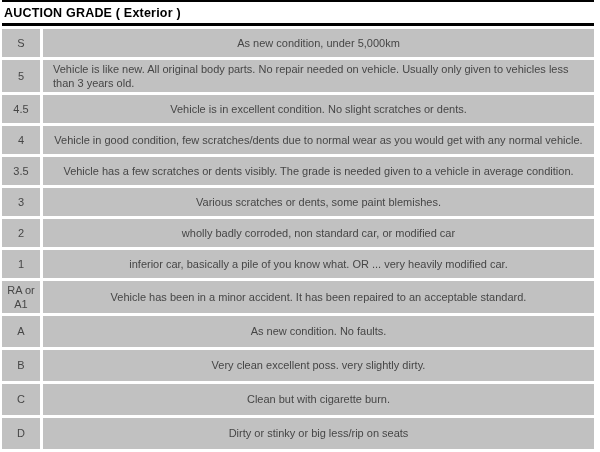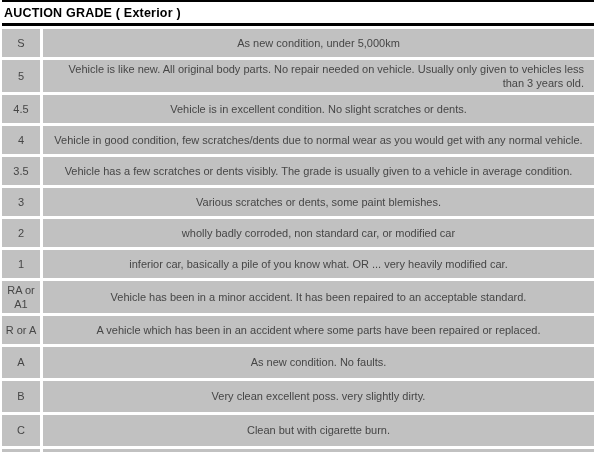--- a/index.html
+++ b/index.html
@@ -59,21 +59,21 @@
   }
   .desc-cell {
     flex: 1;
     background: var(--cell-bg);
     color: var(--cell-text);
     font-size: 11px;
     line-height: 14px;
     display: flex;
     align-items: center;
     justify-content: center;
-    text-align: right;
+    text-align: left;
     min-height: 28px;
     padding: 2px 10px;
   }
   
   .interior .grade-cell,
   .interior .desc-cell {
     min-height: 16px;
     padding: 9px 8px;
     line-height: 13px;
   }
@@ -105,21 +105,21 @@
     <div class="desc-cell">Vehicle is in excellent condition. No slight scratches or dents.</div>
   </div>
 
   <div class="grade-row">
     <div class="grade-cell">4</div>
     <div class="desc-cell">Vehicle in good condition, few scratches/dents due to normal wear as you would get with any normal vehicle.</div>
   </div>
 
   <div class="grade-row">
     <div class="grade-cell">3.5</div>
-    <div class="desc-cell">Vehicle has a few scratches or dents visibly. The grade is usually given to a vehicle in average condition.</div>
+    <div class="desc-cell">Vehicle has a few scratches or dents visibly. The grade is needed given to a vehicle in average condition.</div>
   </div>
 
   <div class="grade-row">
     <div class="grade-cell">3</div>
     <div class="desc-cell">Various scratches or dents, some paint blemishes.</div>
   </div>
 
   <div class="grade-row">
     <div class="grade-cell">2</div>
     <div class="desc-cell">wholly badly corroded, non standard car, or modified car</div>
@@ -128,24 +128,20 @@
   <div class="grade-row">
     <div class="grade-cell">1</div>
     <div class="desc-cell">inferior car, basically a pile of you know what. OR ... very heavily modified car.</div>
   </div>
 
   <div class="grade-row">
     <div class="grade-cell">RA or A1</div>
     <div class="desc-cell">Vehicle has been in a minor accident. It has been repaired to an acceptable standard.</div>
   </div>
 
-  <div class="grade-row">
-    <div class="grade-cell">R or A</div>
-    <div class="desc-cell">A vehicle which has been in an accident where some parts have been repaired or replaced.</div>
-  </div>
 </div>
   </section>
 
   <section class="grade-section interior">
     <div class="rows">
   <div class="grade-row">
     <div class="grade-cell">A</div>
     <div class="desc-cell">As new condition. No faults.</div>
   </div>
 

